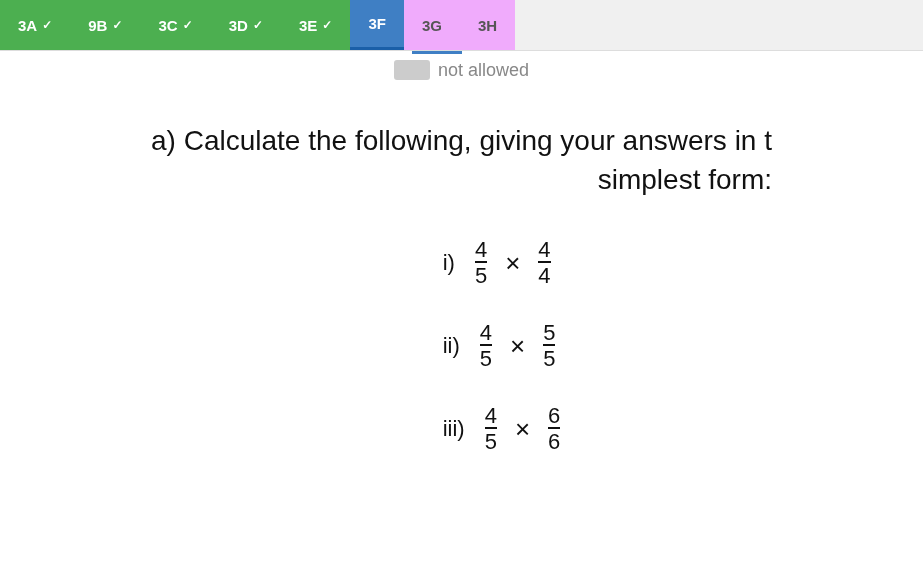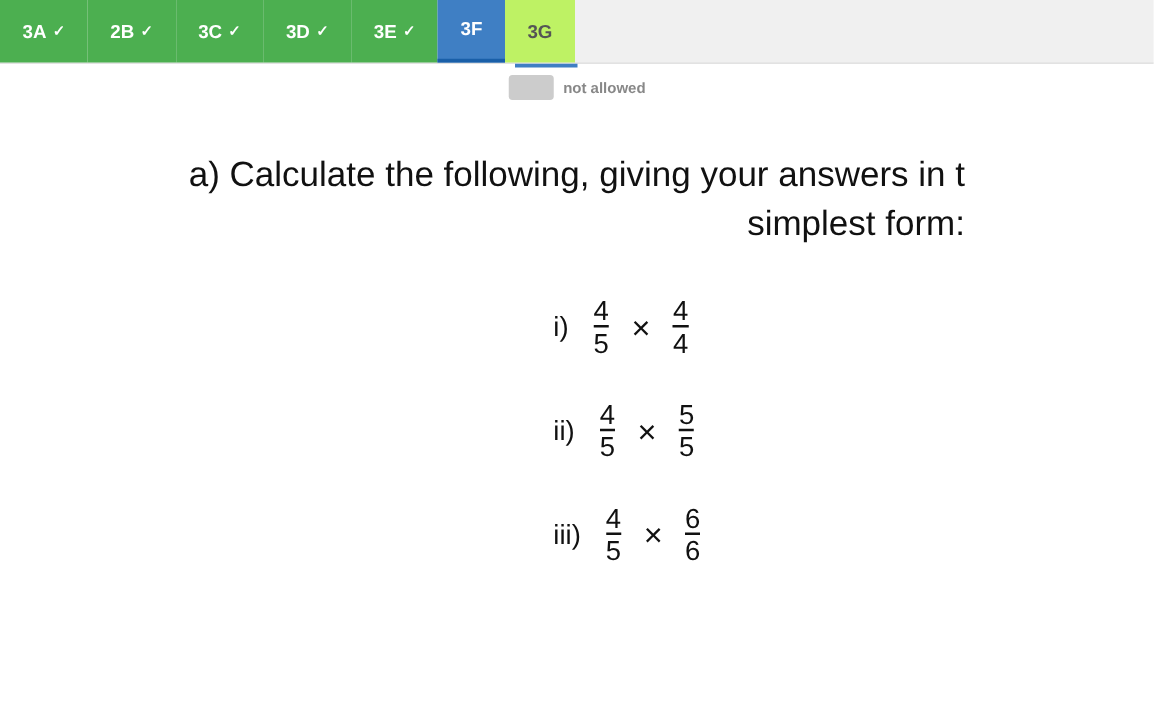--- a/index.html
+++ b/index.html
@@ -48,47 +48,46 @@
     }
 
     .nav-item.active {
       background: #3f7fc4;
       color: white;
       border-bottom: 3px solid #1a5fa8;
       align-items: center;
     }
 
     .nav-item.inactive {
-      background: #bef264;
+      background: #f0abfc;
       color: #555;
     }
 
     .nav-item.summary {
       background: #f0f0f0;
       color: #555;
       margin-left: auto;
     }
 
     
     .content {
       padding: 20px 30px;
       display: flex;
       flex-direction: column;
       align-items: center;
     }
 
     .not-allowed-bar {
       display: flex;
-      align-items: center;
+      align-items: flex-start;
       justify-content: center;
       gap: 8px;
       margin: 6px 0 20px 0;
-      font-size: 12px;
+      font-size: 18px;
       color: #888;
-      font-weight: bold;
     }
 
     .not-allowed-icon {
       width: 36px;
       height: 20px;
       background: #ccc;
       border-radius: 3px;
       display: inline-block;
     }
 
@@ -152,40 +151,43 @@
   </style>
 </head>
 <body>
 
 <nav class="top-nav">
   <div class="nav-item completed">
     <span>3A</span>
     <span class="checkmark">✓</span>
   </div>
   <div class="nav-item completed">
-    <span>2B</span>
+    <span>9B</span>
     <span class="checkmark">✓</span>
   </div>
   <div class="nav-item completed">
     <span>3C</span>
     <span class="checkmark">✓</span>
   </div>
   <div class="nav-item completed">
     <span>3D</span>
     <span class="checkmark">✓</span>
   </div>
   <div class="nav-item completed">
     <span>3E</span>
     <span class="checkmark">✓</span>
   </div>
   <div class="nav-item active">
     <span>3F</span>
   </div>
   <div class="nav-item inactive">
     <span>3G</span>
+  </div>
+  <div class="nav-item inactive">
+    <span>3H</span>
   </div>
 </nav>
 
 <div style="height:3px; background:#3f7fc4; width:50px; margin-left:412px;"></div>
 
 <div class="not-allowed-bar">
   <span class="not-allowed-icon"></span>
   <span>not allowed</span>
 </div>
 

